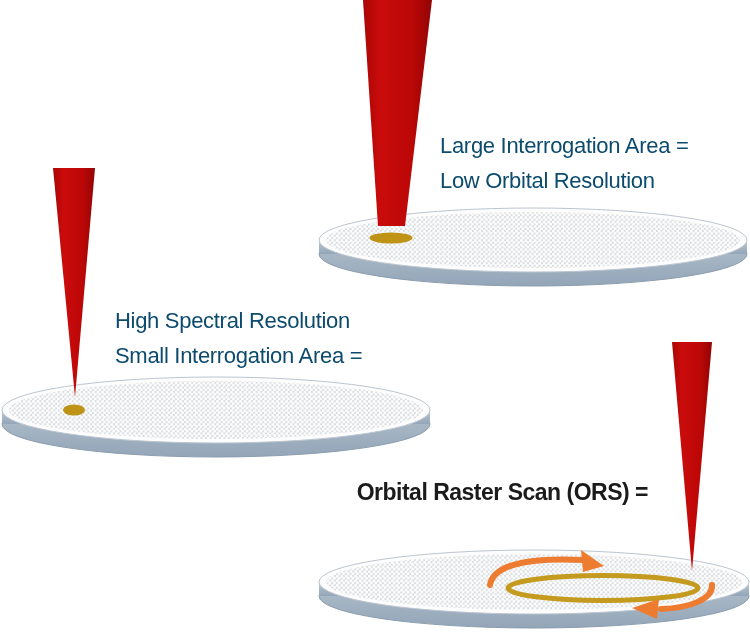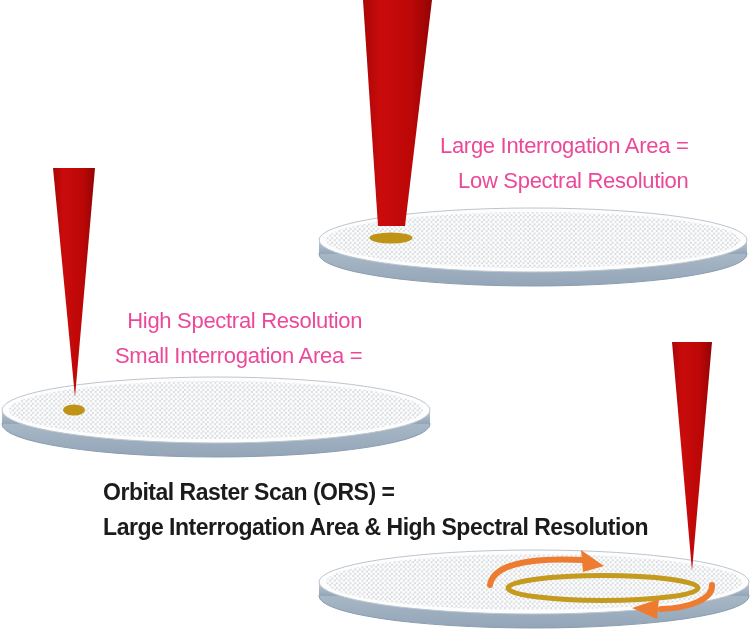--- a/index.html
+++ b/index.html
@@ -10,31 +10,30 @@
     background: #ffffff;
     overflow: hidden;
     font-family: "Liberation Sans", sans-serif;
   }
   .stage svg { position: absolute; left: 0; top: 0; }
   .lbl {
     position: absolute;
     font-size: 22px;
     line-height: 35px;
     letter-spacing: -0.3px;
-    color: #ec4899;
+    color: #0c4a6e;
     white-space: nowrap;
-    text-align: right;
   }
   .lbl.bold {
     font-weight: 700;
     font-size: 23px;
     line-height: 35px;
     letter-spacing: -0.5px;
     color: #1b1b1b;
-    text-align: left;
+    text-align: center;
   }
 </style>
 </head>
 <body>
 
 <div class="stage">
 
   <svg width="750" height="635" viewBox="0 0 750 635">
     <defs>
       <pattern id="tex" width="4.6" height="4.6" patternUnits="userSpaceOnUse">
@@ -87,26 +86,25 @@
       <polygon points="632,608 659,599 657,619" fill="#ed7c30"></polygon>
     </g>
 
     <polygon points="363,0 432,0 405,226 378,226" fill="url(#beamG)"></polygon>
     <polygon points="53,168 95,168 75,397" fill="url(#beamG)"></polygon>
     <polygon points="672,342 712,342 692,571" fill="url(#beamG)"></polygon>
   </svg>
 
   <div class="lbl" style="left:440px; top:128px;">
     <div>Large Interrogation Area =</div>
-    <div>Low Spectral Resolution</div>
+    <div>Low Orbital Resolution</div>
   </div>
 
   <div class="lbl" style="left:115px; top:303px;">
     <div>High Spectral Resolution</div>
     <div>Small Interrogation Area =</div>
   </div>
 
   <div class="lbl bold" style="right:102px; top:475px;">
     <div>Orbital Raster Scan (ORS) =</div>
-    <div>Large Interrogation Area &amp; High Spectral Resolution</div>
   </div>
 
 </div>
 
 </body></html>

